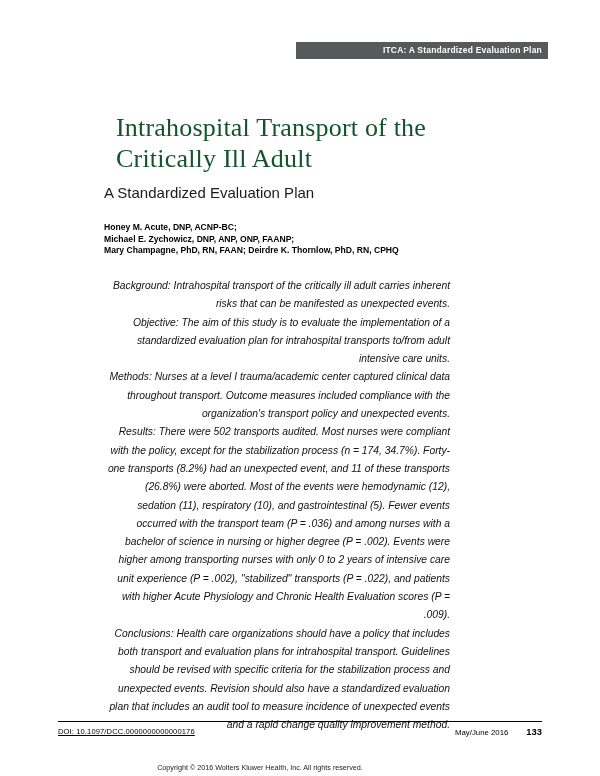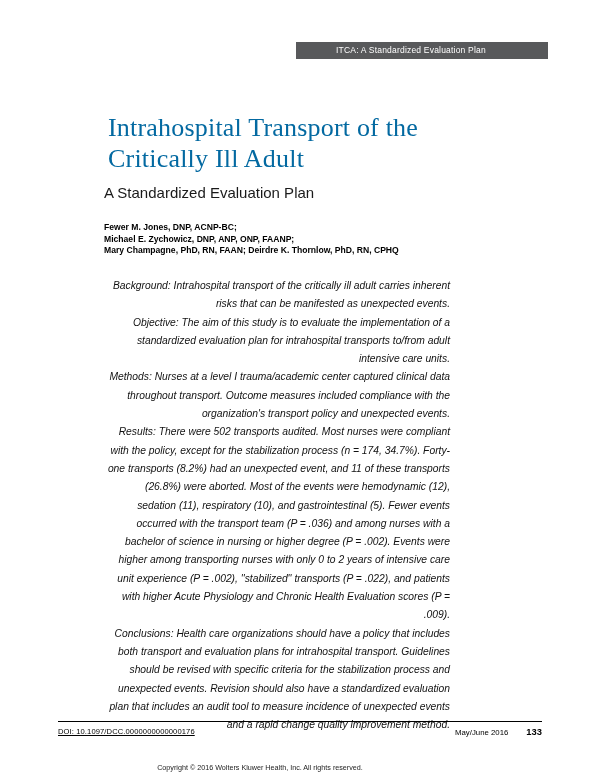--- a/index.html
+++ b/index.html
@@ -30,39 +30,39 @@
     left: 296px;
     width: 252px;
     height: 17px;
     background: #58595b;
   }
   .runhead-text {
     position: absolute;
     top: 44px;
     left: 296px;
     width: 246px;
+    text-align: right;
     font-size: 8.5px;
-    font-weight: normal;
+    font-weight: bold;
     color: #ffffff;
     letter-spacing: 0.2px;
     line-height: 13px;
-    padding-left: 40px;
   }
 
   
   .title {
     position: absolute;
     top: 112px;
-    left: 108px;
+    left: 116px;
     width: 370px;
     font-family: "Liberation Serif", serif;
     font-size: 26px;
     line-height: 31px;
     font-weight: normal;
-    color: #0369a1;
+    color: #14532d;
     letter-spacing: 0.2px;
   }
   .subtitle {
     position: absolute;
     top: 183px;
     left: 104px;
     width: 400px;
     font-family: "Liberation Sans", sans-serif;
     font-size: 15px;
     line-height: 19px;
@@ -145,21 +145,21 @@
 
 <div class="page">
 
   <div class="runhead-bar"></div>
   <div class="runhead-text">ITCA: A Standardized Evaluation Plan</div>
 
   <div class="title">Intrahospital Transport of the Critically Ill Adult</div>
   <div class="subtitle">A Standardized Evaluation Plan</div>
 
   <div class="authors">
-    <div>Fewer M. Jones, DNP, ACNP-BC;</div>
+    <div>Honey M. Acute, DNP, ACNP-BC;</div>
     <div>Michael E. Zychowicz, DNP, ANP, ONP, FAANP;</div>
     <div>Mary Champagne, PhD, RN, FAAN; Deirdre K. Thornlow, PhD, RN, CPHQ</div>
   </div>
 
   <div class="abstract">
     <p>Background: Intrahospital transport of the critically ill adult carries inherent risks that can be manifested as unexpected events.</p>
     <p>Objective: The aim of this study is to evaluate the implementation of a standardized evaluation plan for intrahospital transports to/from adult intensive care units.</p>
     <p>Methods: Nurses at a level I trauma/academic center captured clinical data throughout transport. Outcome measures included compliance with the organization's transport policy and unexpected events.</p>
     <p>Results: There were 502 transports audited. Most nurses were compliant with the policy, except for the stabilization process (n = 174, 34.7%). Forty-one transports (8.2%) had an unexpected event, and 11 of these transports (26.8%) were aborted. Most of the events were hemodynamic (12), sedation (11), respiratory (10), and gastrointestinal (5). Fewer events occurred with the transport team (P = .036) and among nurses with a bachelor of science in nursing or higher degree (P = .002). Events were higher among transporting nurses with only 0 to 2 years of intensive care unit experience (P = .002), ''stabilized'' transports (P = .022), and patients with higher Acute Physiology and Chronic Health Evaluation scores (P = .009).</p>
     <p>Conclusions: Health care organizations should have a policy that includes both transport and evaluation plans for intrahospital transport. Guidelines should be revised with specific criteria for the stabilization process and unexpected events. Revision should also have a standardized evaluation plan that includes an audit tool to measure incidence of unexpected events and a rapid change quality improvement method.</p>

